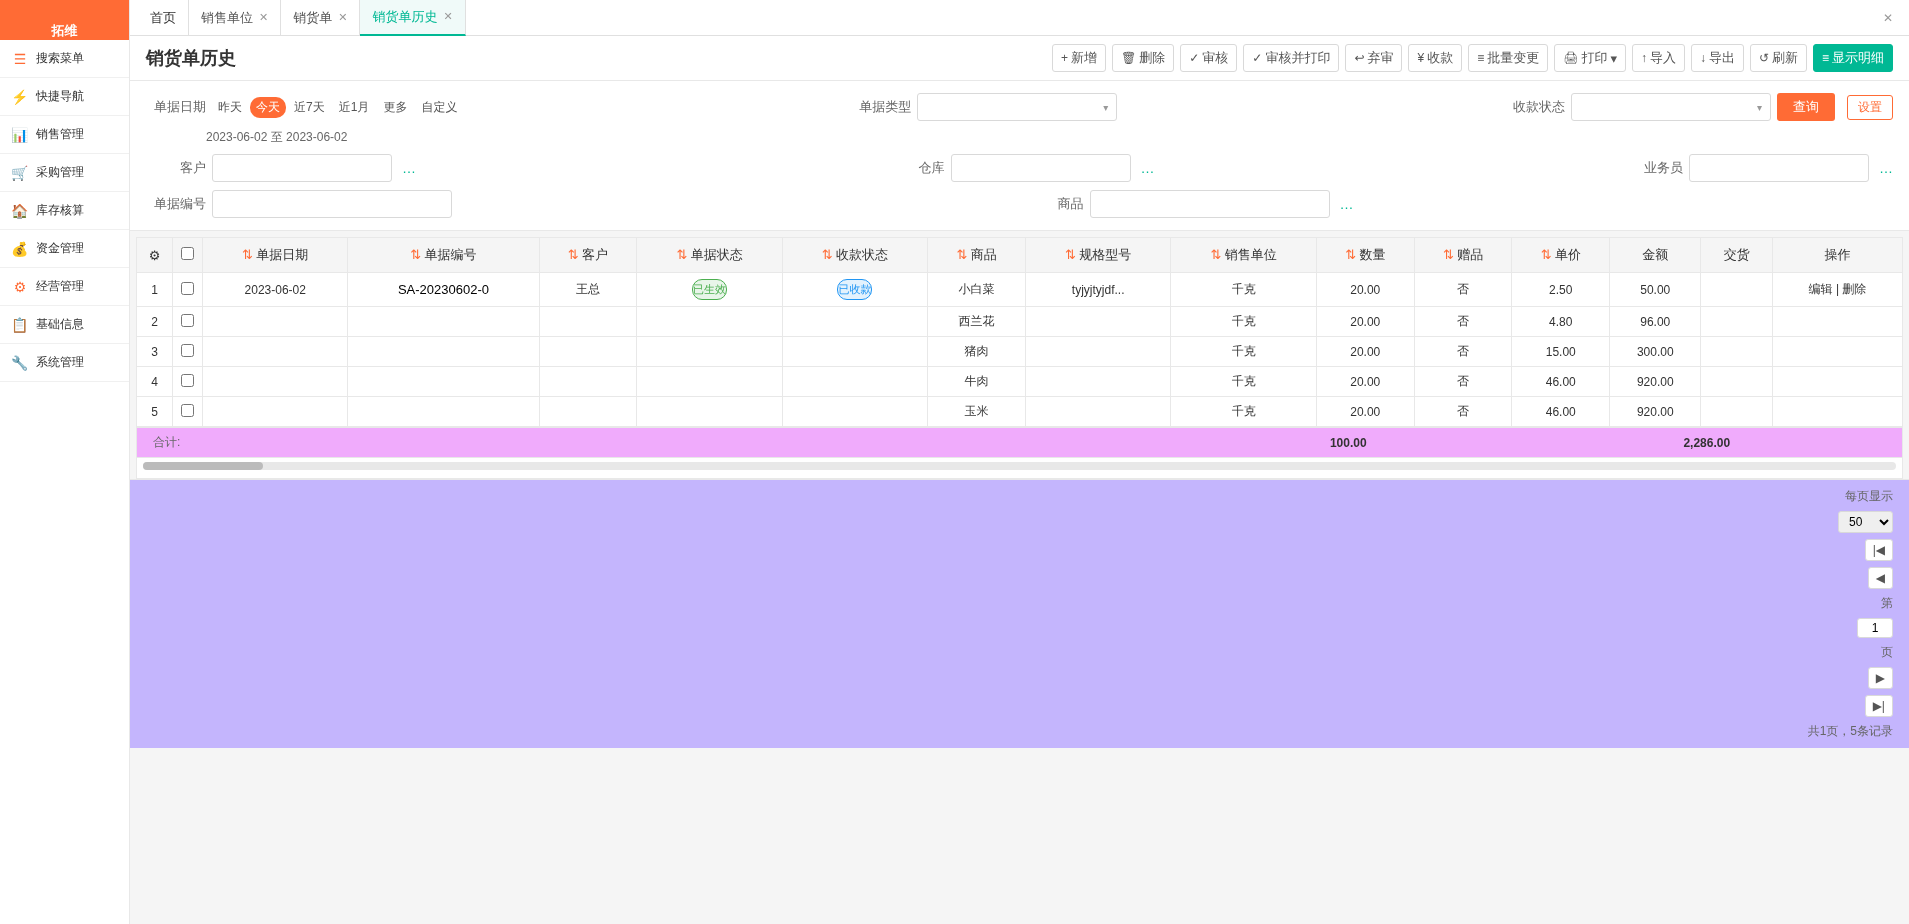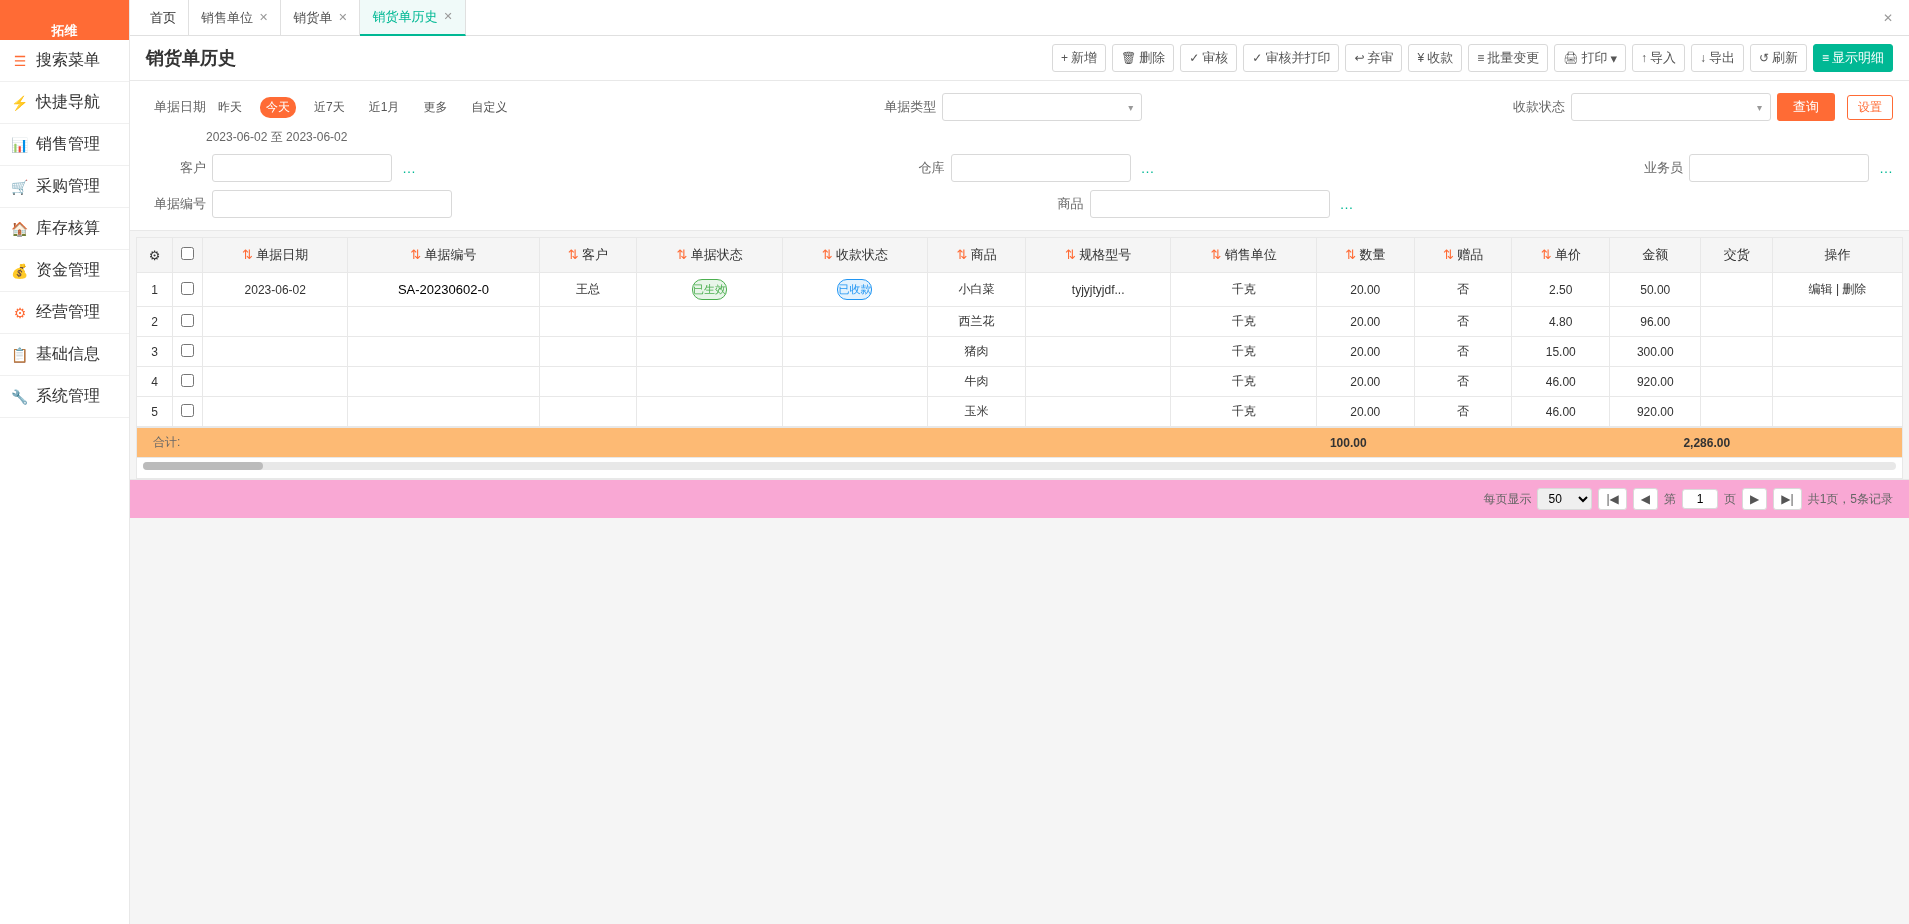--- a/index.html
+++ b/index.html
@@ -28,21 +28,21 @@
     .sidebar-item {
       display: flex;
       align-items: center;
       padding: 10px 12px;
       cursor: pointer;
       color: #333;
       gap: 8px;
       border-bottom: 1px solid #f0f0f0;
     }
     .sidebar-item .icon { width: 16px; height: 16px; display: inline-flex; align-items: center; justify-content: center; color: #ff6b35; font-size: 14px; }
-    .sidebar-item-label { font-size: 16px; }
+    .sidebar-item-label { font-size: 12px; }
 
     
     .main-content {
       flex: 1;
       display: flex;
       flex-direction: column;
       overflow: hidden;
     }
 
     
@@ -152,21 +152,21 @@
       padding: 4px 8px;
       min-width: 180px;
       height: 28px;
       display: flex;
       align-items: center;
       justify-content: space-between;
       cursor: pointer;
       background: #fff;
     }
     .filter-select .arrow { color: #999; font-size: 10px; }
-    .date-filter { display: flex; align-items: center; gap: 12px; text-align: right; }
+    .date-filter { display: flex; align-items: center; gap: 2px; text-align: right; }
     .date-tag { padding: 2px 6px; border-radius: 3px; cursor: pointer; font-size: 12px; color: #555; }
     .date-tag.active { background: #ff6b35; color: white; border-radius: 10px; }
     .date-range { color: #666; font-size: 12px; }
     .filter-more { text-align: center; color: #00b894; cursor: pointer; font-size: 12px; padding: 4px; }
     .dotdotdot { color: #00b894; cursor: pointer; font-size: 14px; margin-left: 4px; }
 
     
     .table-area {
       background: #fff;
       margin: 0 6px;
@@ -198,21 +198,21 @@
       padding: 2px 0;
       border-radius: 10px;
       font-size: 11px;
     }
     .status-active { background: #e8f5e9; color: #4caf50; border: 1px solid #4caf50; }
     .status-collected { background: #e3f2fd; color: #2196f3; border: 1px solid #2196f3; }
     .link-text { color: #000000; cursor: pointer; }
 
     
     .table-footer {
-      background: #fdba74;
+      background: #f0abfc;
       border: 1px solid #e8e8e8;
       padding: 6px 16px;
       display: flex;
       align-items: center;
     }
     .footer-label { color: #666; font-size: 12px; min-width: 60px; }
     .footer-cells {
       display: flex;
       flex: 1;
       gap: 0;
@@ -221,26 +221,27 @@
       flex: 1;
       text-align: center;
       font-size: 12px;
       color: #333;
       font-weight: bold;
     }
 
     
     .pagination {
       display: flex;
-      align-items: center;
+      align-items: flex-end;
       justify-content: flex-end;
       padding: 8px 16px;
       gap: 6px;
-      background: #f9a8d4;
+      background: #c4b5fd;
       border-top: 1px solid #e8e8e8;
+      flex-direction: column;
     }
     .pagination-label { color: #666; font-size: 12px; }
     .pagination-select { border: 1px solid #d9d9d9; border-radius: 3px; padding: 2px 6px; font-size: 12px; }
     .pagination-btn { border: 1px solid #d9d9d9; background: #fff; padding: 3px 7px; cursor: pointer; border-radius: 3px; font-size: 12px; color: #555; }
     .pagination-input { border: 1px solid #d9d9d9; border-radius: 3px; padding: 2px 6px; width: 36px; text-align: center; font-size: 12px; }
     .pagination-info { color: #666; font-size: 12px; }
 
     
     .scrollbar-area {
       background: #e8e8e8;

